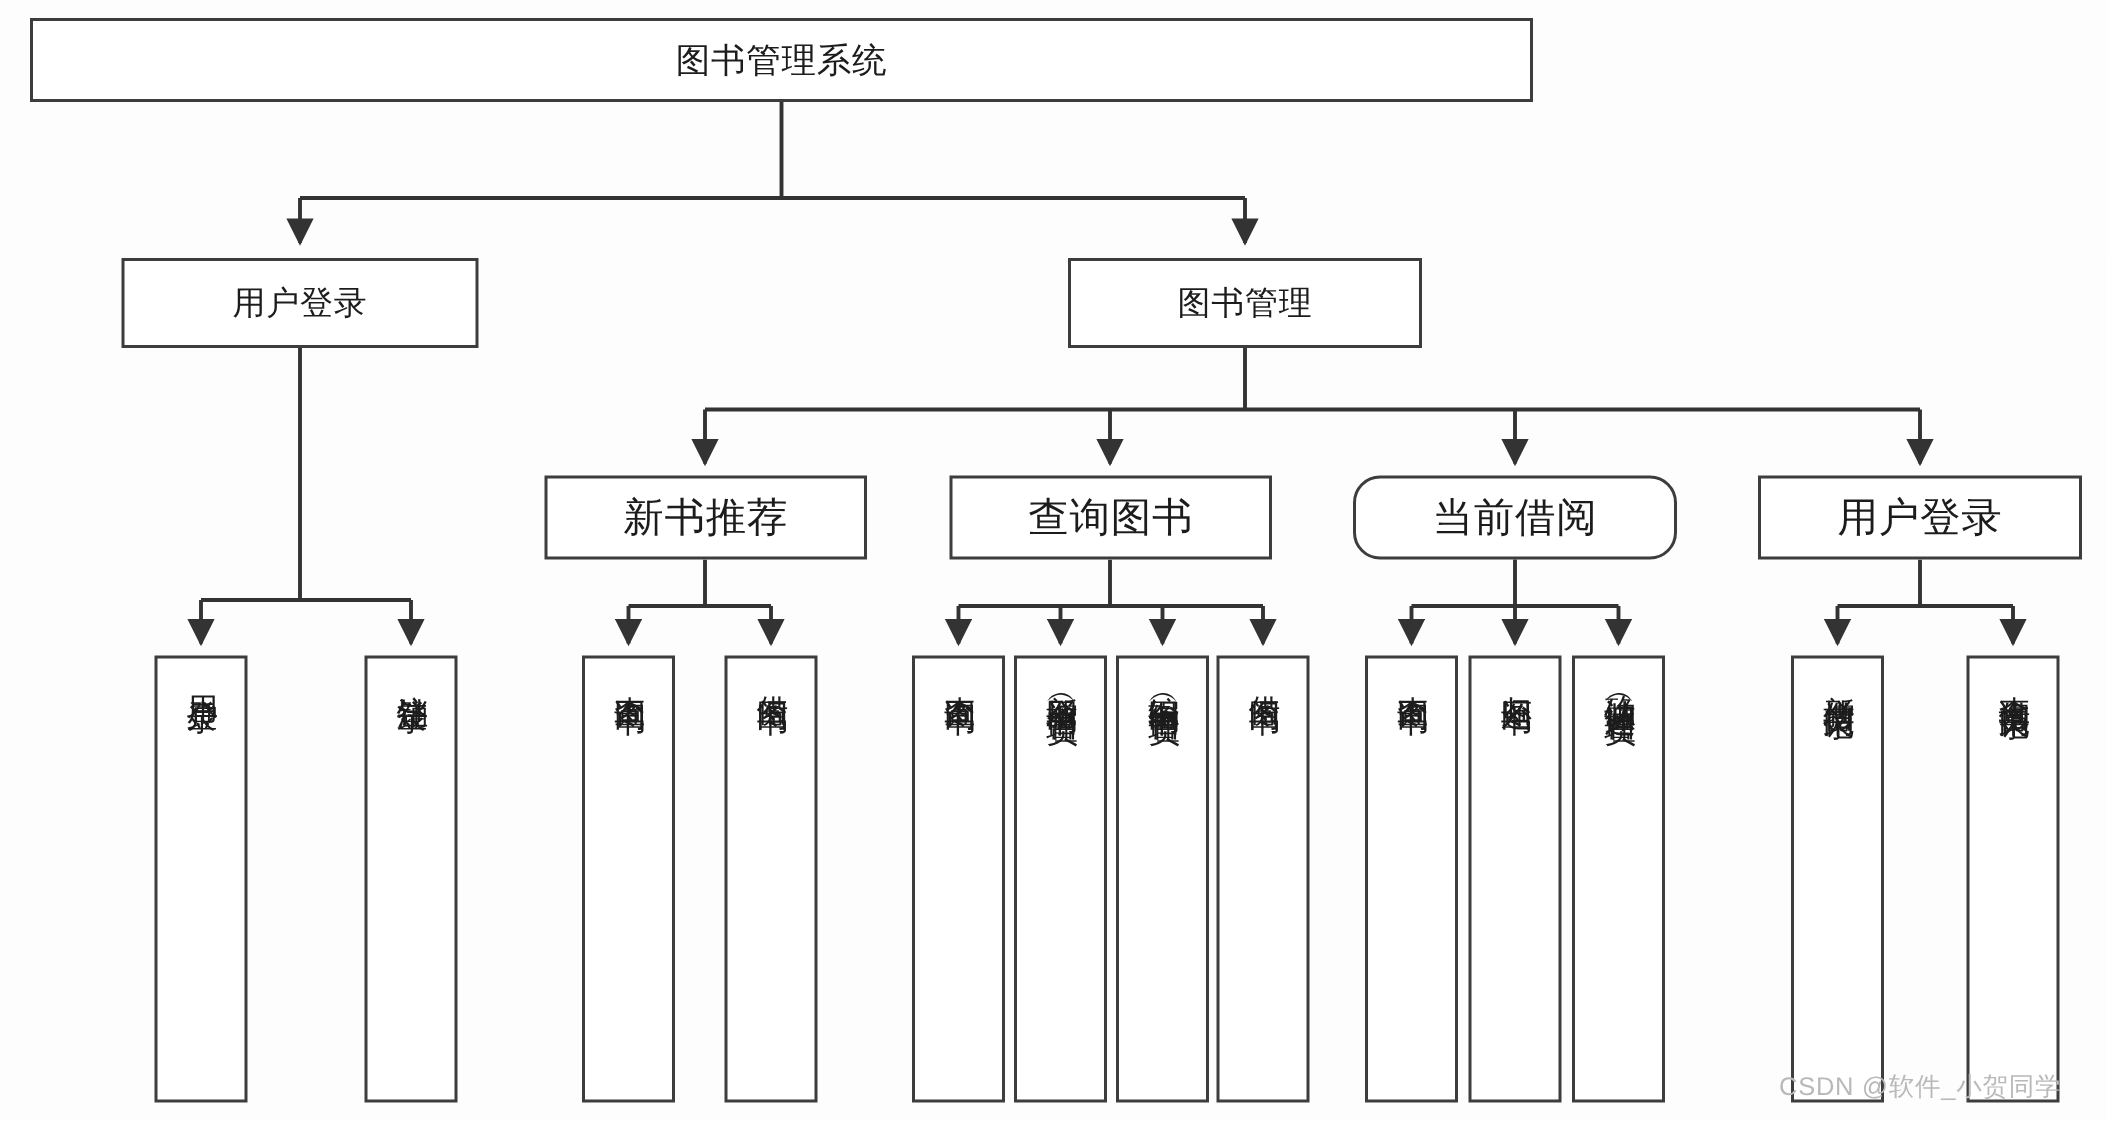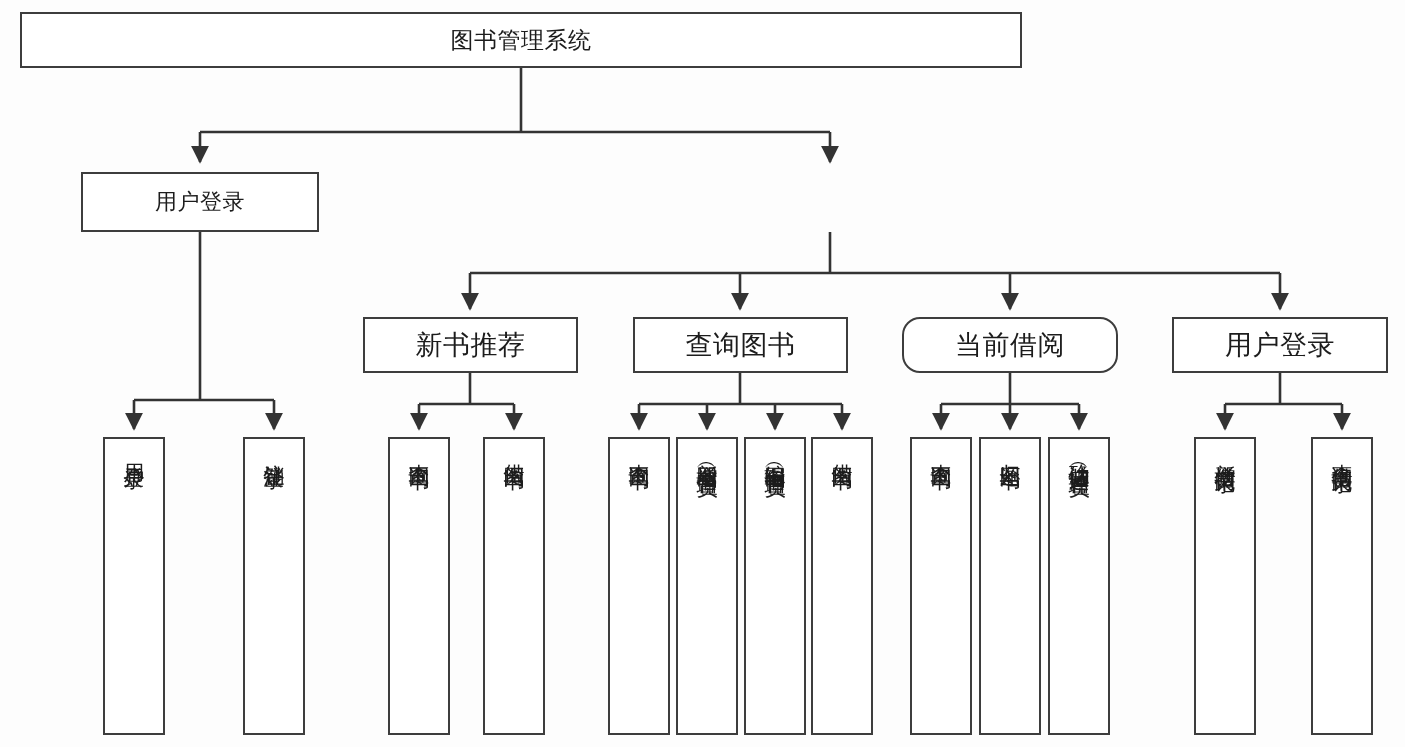--- a/index.html
+++ b/index.html
@@ -125,20 +125,23 @@
     </g>
   </svg>
 
   <div class="node root" style="left:20px; top:12px; width:1002px; height:56px;">
     <span class="label">图书管理系统</span>
   </div>
 
   <div class="node level2" style="left:81px; top:172px; width:238px; height:60px;">
     <span class="label">用户登录</span>
   </div>
+  <div class="node level2" style="left:712px; top:172px; width:236px; height:60px;">
+    <span class="label">图书管理</span>
+  </div>
 
   <div class="node level3" style="left:363px; top:317px; width:215px; height:56px;">
     <span class="label">新书推荐</span>
   </div>
   <div class="node level3" style="left:633px; top:317px; width:215px; height:56px;">
     <span class="label">查询图书</span>
   </div>
   <div class="node level3" style="left:902px; top:317px; width:216px; height:56px;border-radius:18px;">
     <span class="label">当前借阅</span>
   </div>
@@ -183,14 +186,15 @@
     <span class="label">确认归还（管理员）</span>
   </div>
 
   <div class="node leaf" style="left:1194px; top:437px; width:62px; height:298px;">
     <span class="label">新增借阅记录</span>
   </div>
   <div class="node leaf" style="left:1311px; top:437px; width:62px; height:298px;">
     <span class="label">查询借阅记录</span>
   </div>
 
+  <div id="watermark">CSDN @软件_小贺同学</div>
 
 </div>
 
 </body></html>

